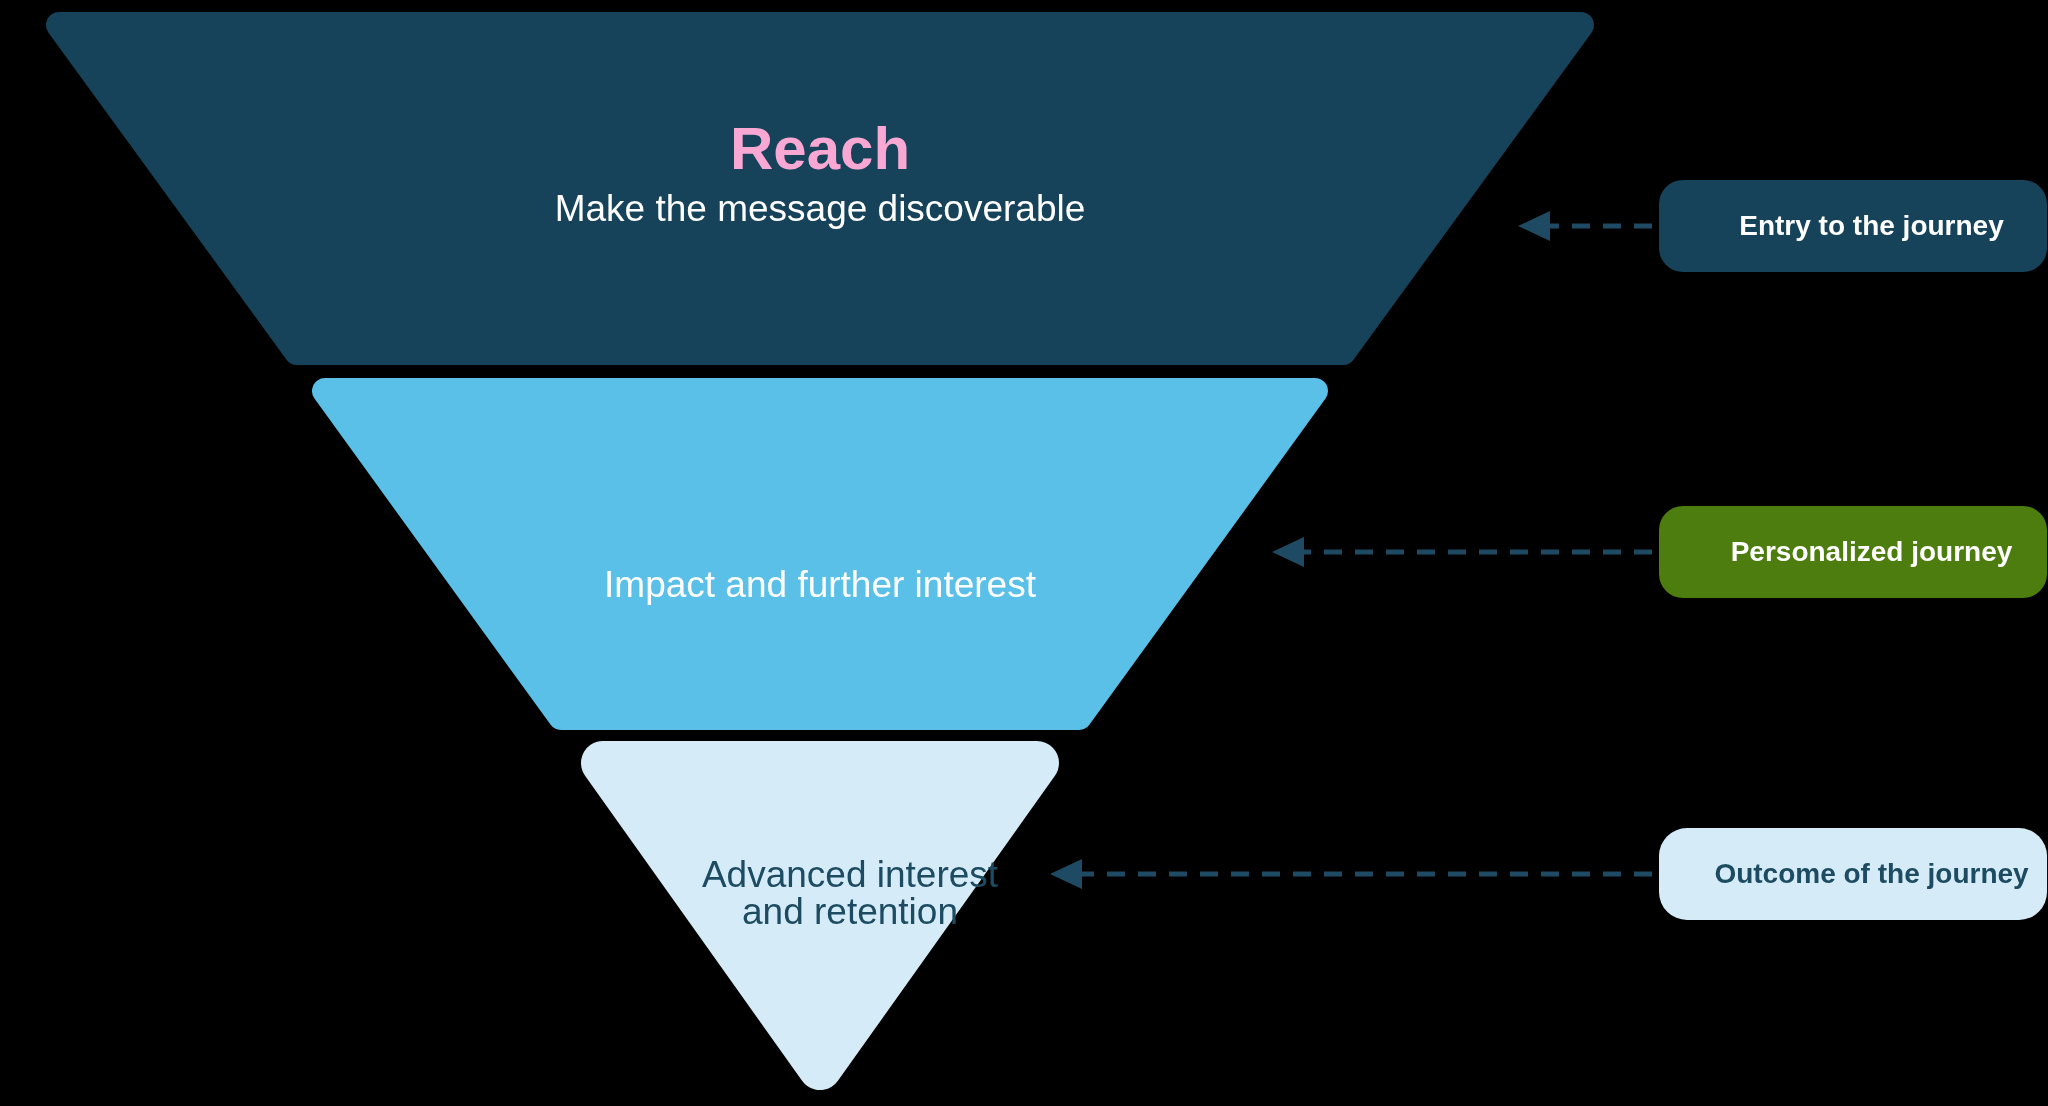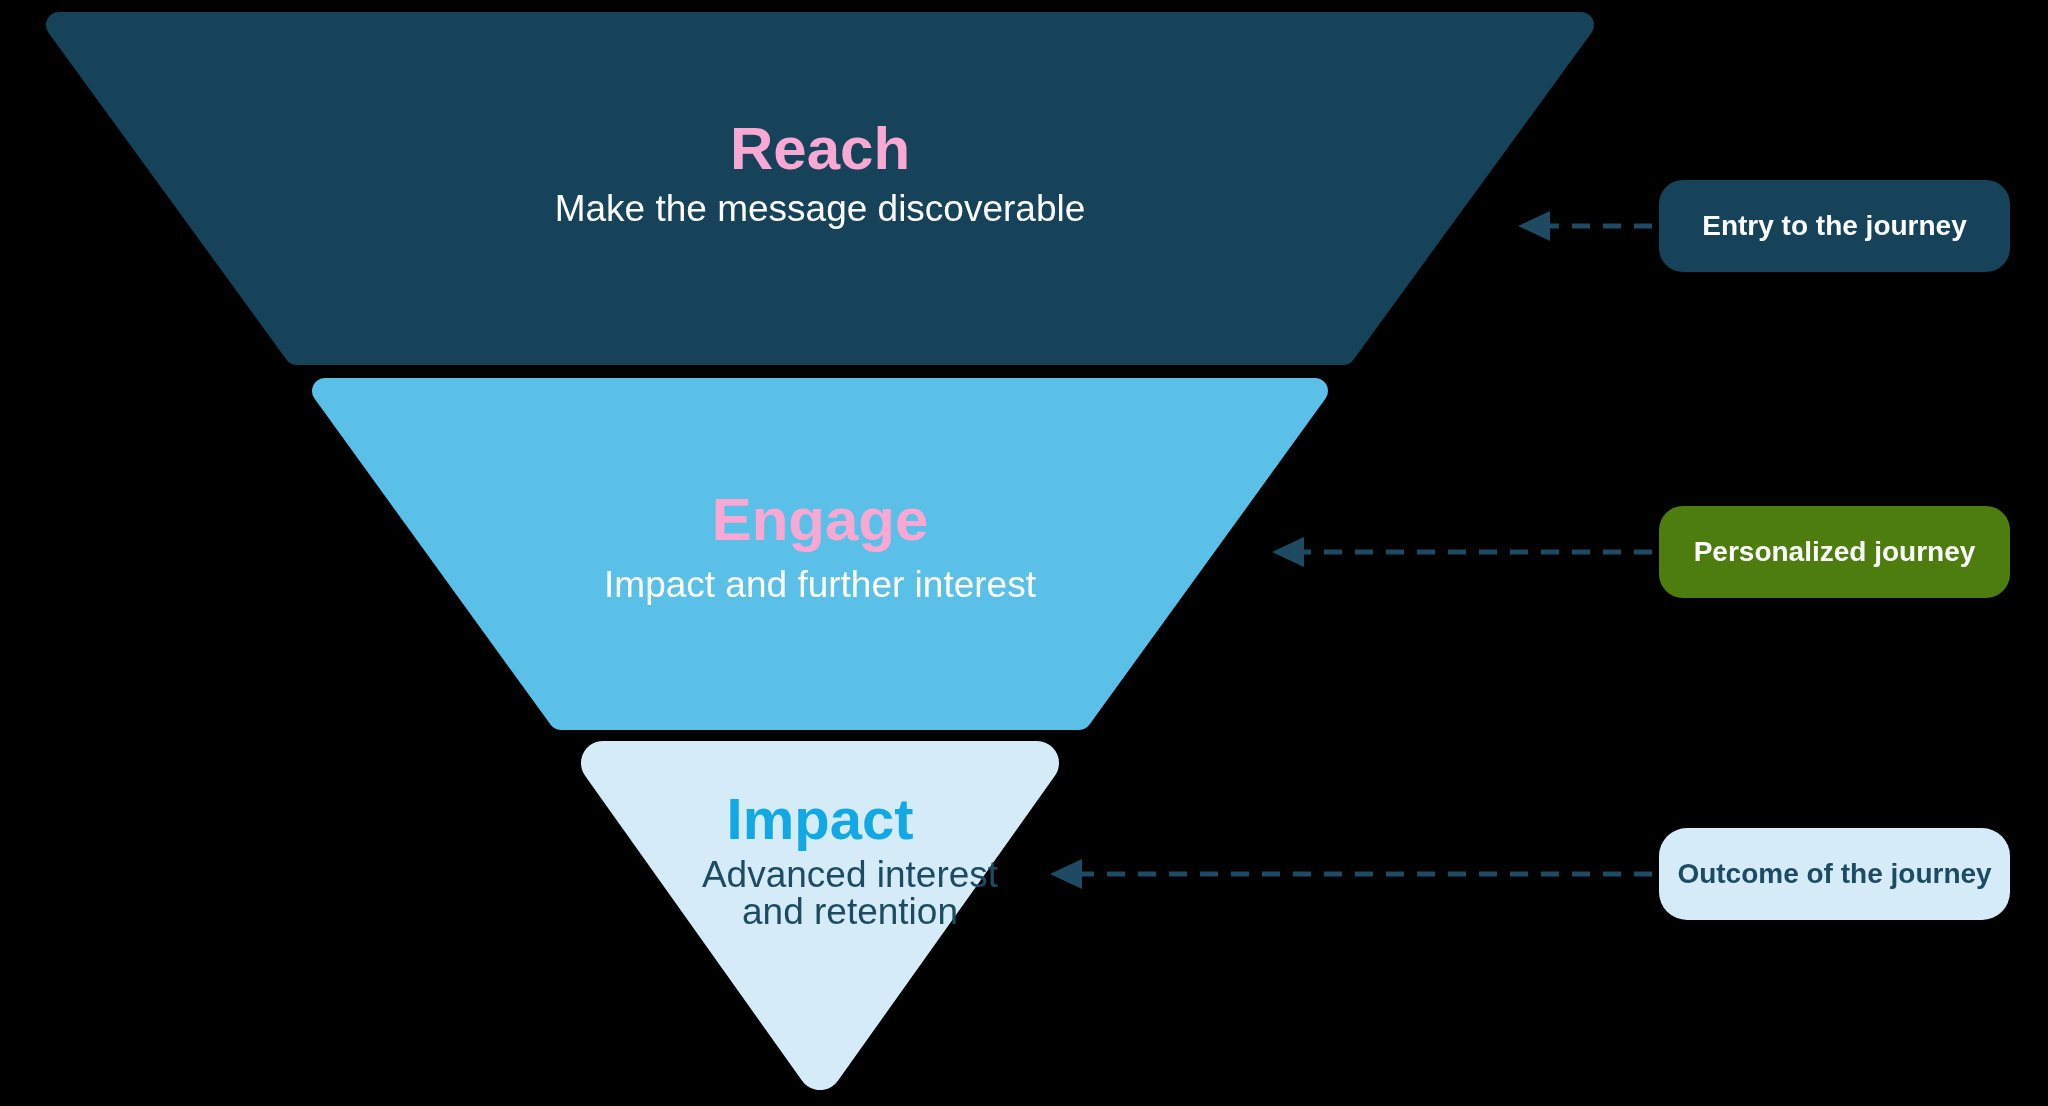--- a/index.html
+++ b/index.html
@@ -23,21 +23,21 @@
   .t1{top:118px;}
   .s1{top:190px;}
   .t2{top:489px;}
   .s2{top:566px;}
   .t3{top:788px;font-size:58px;color:#12A8E4;}
   .s3{top:856px;left:680px;width:340px;color:#1D4B61;}
   .note-box{
     position:absolute;left:1659px;width:351px;height:92px;
     border-radius:24px;
     display:flex;align-items:center;justify-content:center;
-    font-weight:bold;font-size:28px;white-space:nowrap;
+    font-weight:bold;font-size:28px;white-space:nowrap;padding-left:37px;
   }
   .box-dark{background:#16425A;color:#FFFFFF;}
   .box-mid{background:#4d7c0f;color:#FFFFFF;}
   .box-light{background:#D5ECF8;color:#1D4B61;border-radius:28px;}
   .nb1{top:180px;}
   .nb2{top:506px;}
   .nb3{top:828px;}
 </style>
 </head>
 <body>
@@ -64,24 +64,22 @@
 
     <g>
       <line class="arrow-line" x1="1652" y1="874" x2="1082" y2="874"></line>
       <polygon class="arrow-head" points="1050,874 1082,859 1082,889"></polygon>
     </g>
   </svg>
 
   <div class="stage-text stage-title t1">Reach</div>
   <div class="stage-text stage-sub s1">Make the message discoverable</div>
 
-  <div class="stage-text stage-title t2">Engage</div>
   <div class="stage-text stage-sub s2">Impact and further interest</div>
 
-  <div class="stage-text stage-title t3">Impact</div>
   <div class="stage-text stage-sub s3">Advanced interest and retention</div>
 
   <div class="note-box box-dark nb1">
     <span>Entry to the journey</span>
   </div>
 
   <div class="note-box box-mid nb2">
     <span>Personalized journey</span>
   </div>
 

